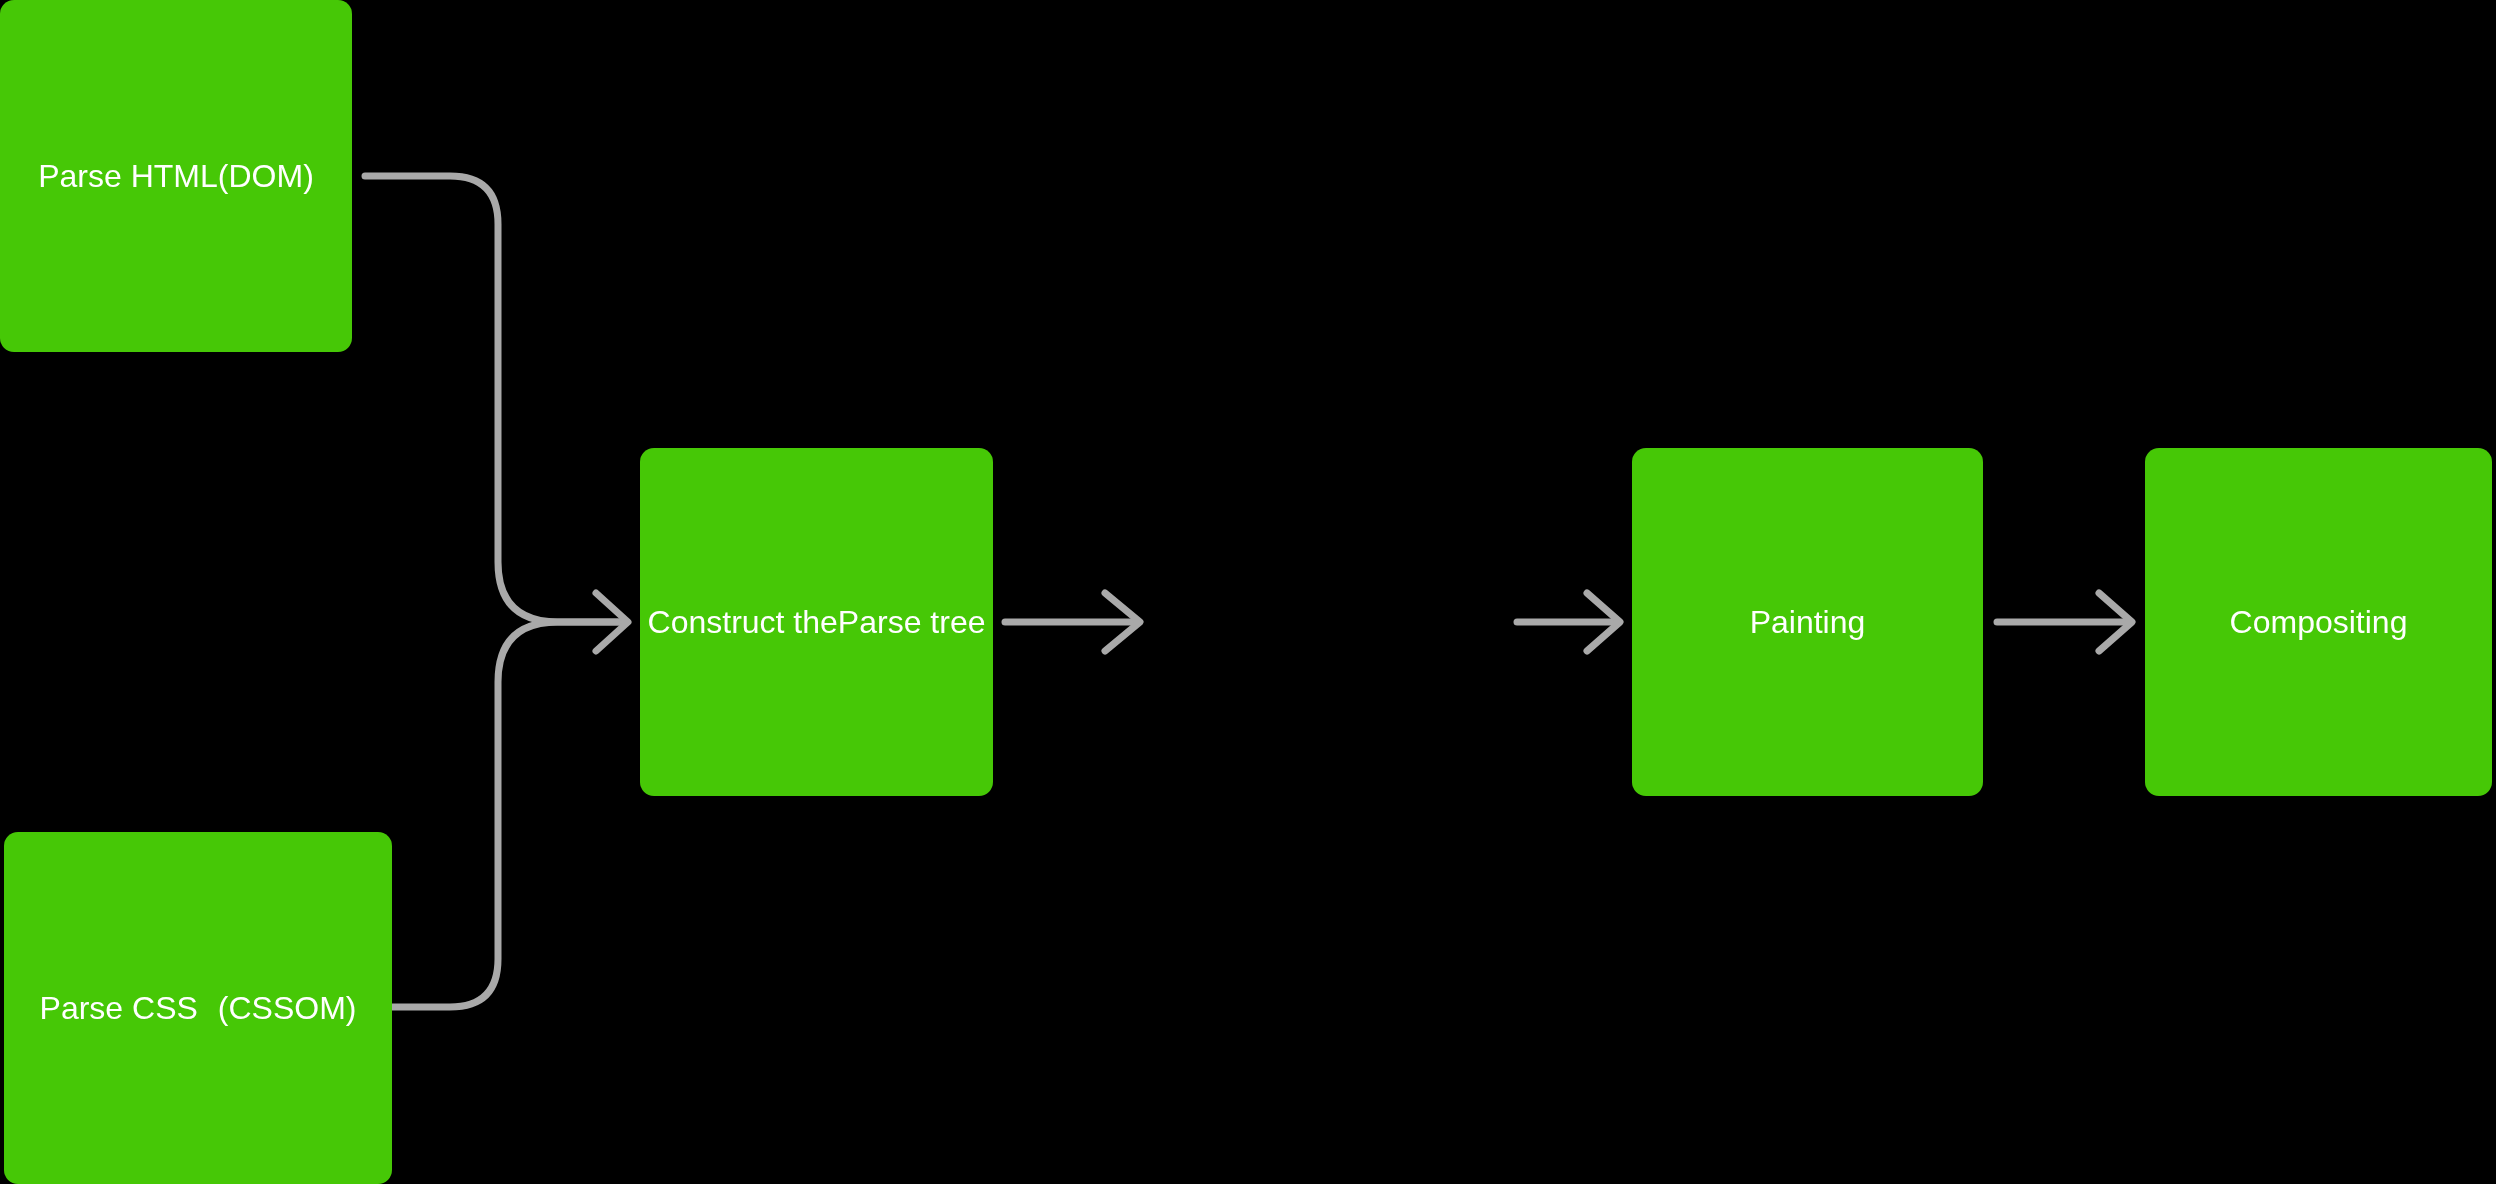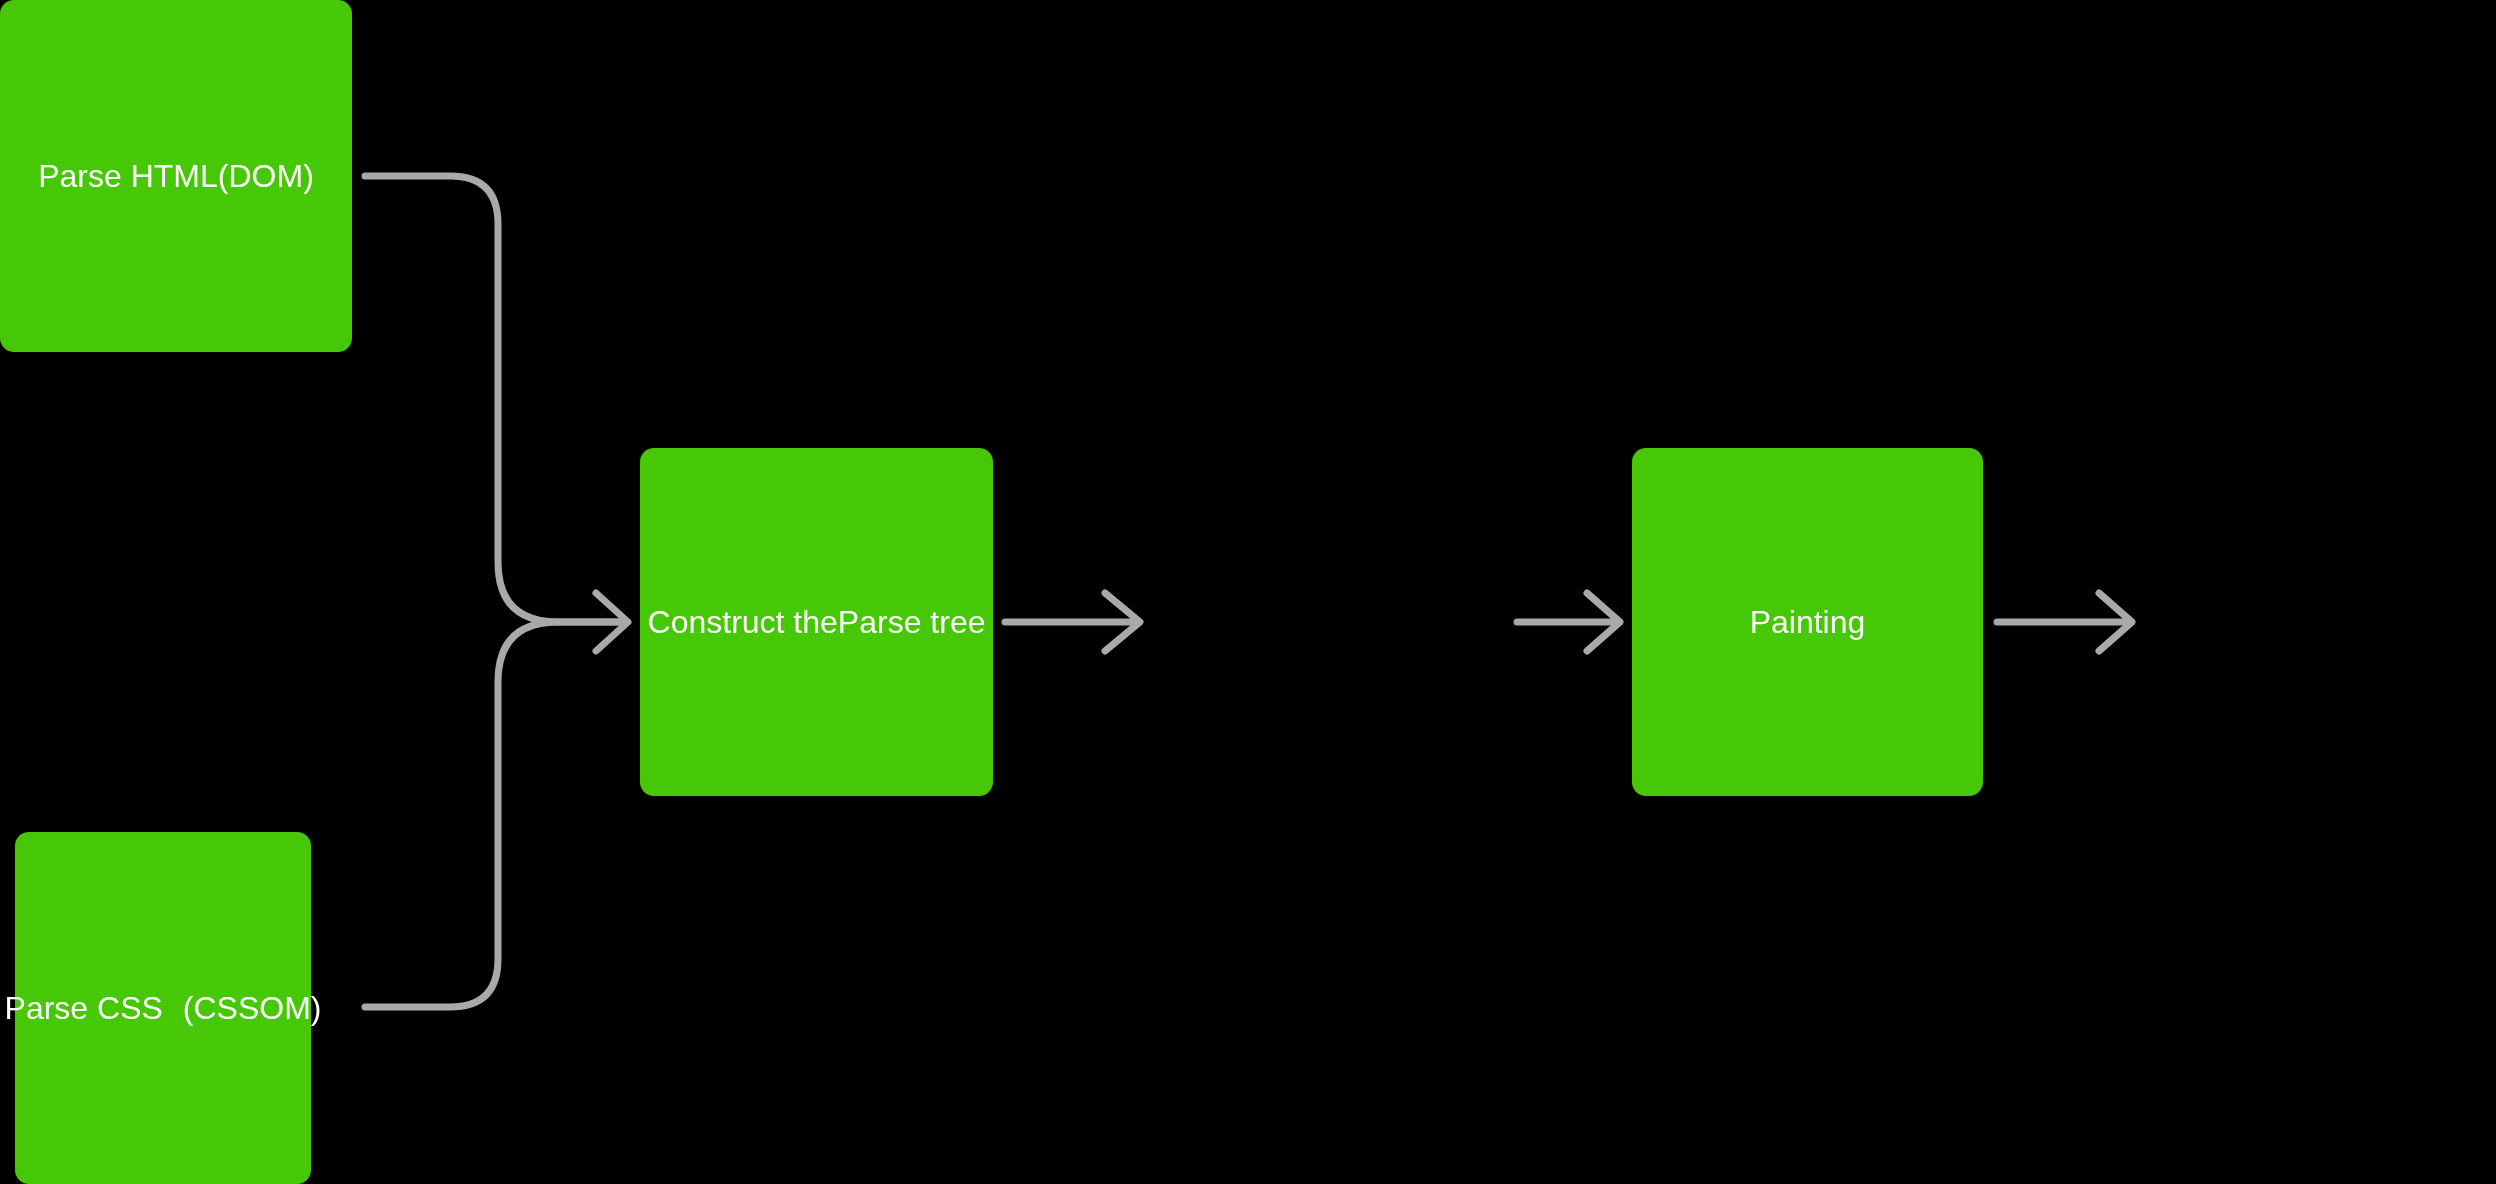--- a/index.html
+++ b/index.html
@@ -40,21 +40,21 @@
     display:flex;
     align-items:center;
     justify-content:center;
     text-align:center;
     font-size:32px;
     line-height:48px;
     font-weight:400;
   }
   .node .line{display:block;white-space:nowrap;}
   .node-parse-html   {left:0;     top:0;     width:352px; height:352px;}
-  .node-parse-css    {left:15px;     top:832px; width:296px; height:352px;gap:20px;}
+  .node-parse-css    {left:4px;     top:832px; width:388px; height:352px;gap:20px;}
   .node-construct    {left:640px; top:448px; width:353px; height:348px;}
   .node-layout       {left:1153px;top:448px; width:350px; height:348px;}
   .node-painting     {left:1632px;top:448px; width:351px; height:348px;}
   .node-compositing  {left:2145px;top:448px; width:347px; height:348px;}
 </style>
 </head>
 <body>
 
 <div class="canvas">
 
@@ -89,14 +89,17 @@
   <div class="node node-construct">
     <span class="line">Construct the</span>
     <span class="line">Parse tree</span>
   </div>
 
 
   <div class="node node-painting">
     <span class="line">Painting</span>
   </div>
 
+  <div class="node node-compositing">
+    <span class="line">Compositing</span>
+  </div>
 
 </div>
 
 </body></html>

